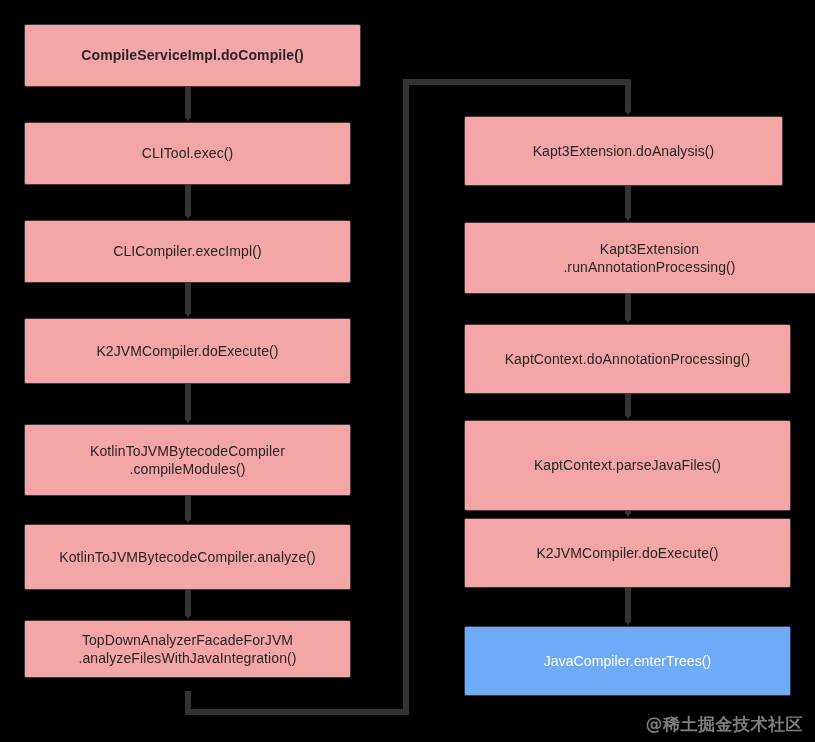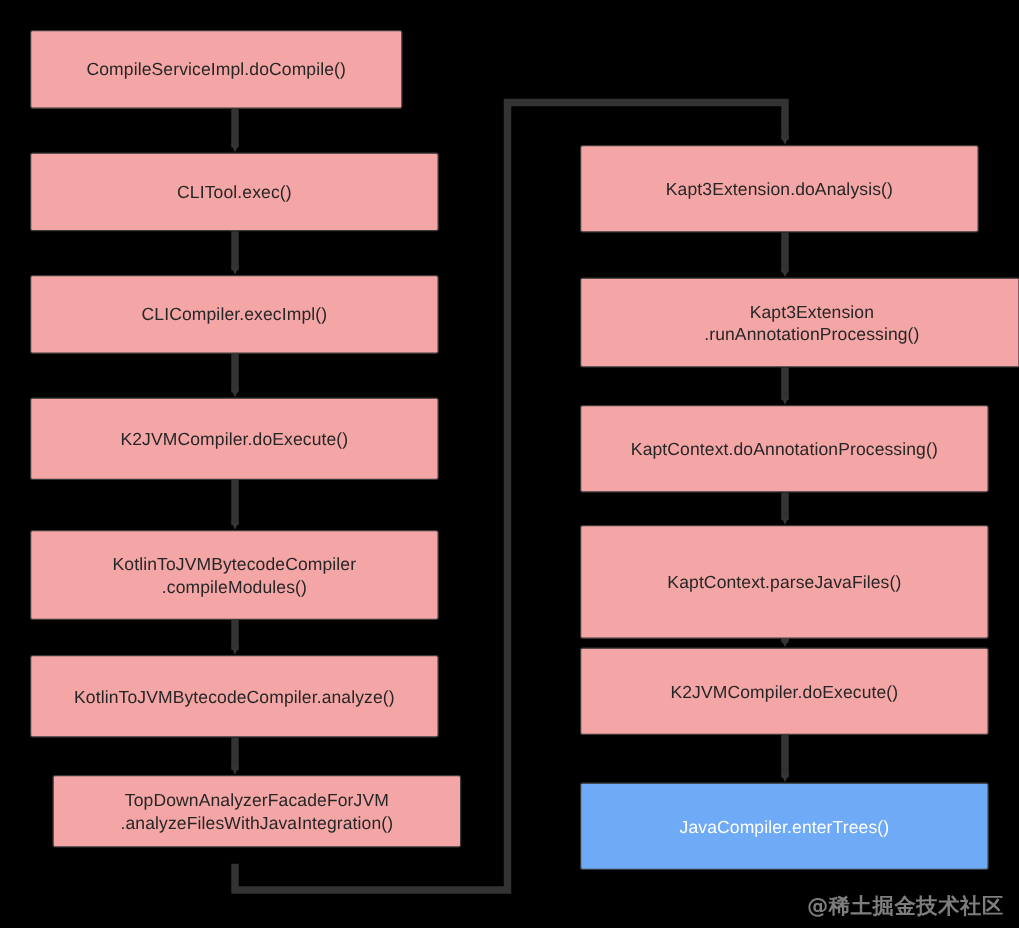--- a/index.html
+++ b/index.html
@@ -86,21 +86,21 @@
       <path d="M188,590 L188,616"></path>
       <path d="M628,186 L628,218"></path>
       <path d="M628,294 L628,320"></path>
       <path d="M628,394 L628,416"></path>
       <path d="M628,490 L628,514"></path>
       <path d="M628,588 L628,622"></path>
       <path d="M188,691 L188,712 L406,712 L406,82 L628,82 L628,112"></path>
     </g>
   </svg>
 
-  <div class="node pink" style="left:24px;top:24px;width:298px;height:63px;">
+  <div class="node pink" style="left:24px;top:24px;width:337px;height:63px;font-weight:bold;">
     <span class="node-label">CompileServiceImpl.doCompile()</span>
   </div>
 
   <div class="node pink" style="left:24px;top:220px;width:327px;height:63px;">
     <span class="node-label">CLICompiler.execImpl()</span>
   </div>
 
   <div class="node pink" style="left:24px;top:122px;width:327px;height:63px;">
     <span class="node-label">CLITool.exec()</span>
   </div>
@@ -111,21 +111,21 @@
 
   <div class="node pink" style="left:24px;top:424px;width:327px;height:72px;">
     <span class="node-label">KotlinToJVMBytecodeCompiler
 .compileModules()</span>
   </div>
 
   <div class="node pink" style="left:24px;top:524px;width:327px;height:66px;">
     <span class="node-label">KotlinToJVMBytecodeCompiler.analyze()</span>
   </div>
 
-  <div class="node pink" style="left:42px;top:620px;width:327px;height:58px;">
+  <div class="node pink" style="left:24px;top:620px;width:327px;height:58px;">
     <span class="node-label">TopDownAnalyzerFacadeForJVM
 .analyzeFilesWithJavaIntegration()</span>
   </div>
 
   <div class="node pink" style="left:464px;top:116px;width:319px;height:70px;">
     <span class="node-label">Kapt3Extension.doAnalysis()</span>
   </div>
 
   <div class="node pink" style="left:464px;top:222px;width:371px;height:72px;">
     <span class="node-label">Kapt3Extension

